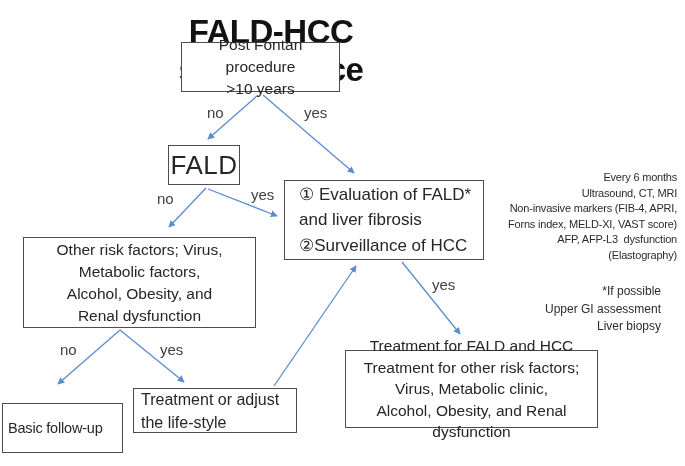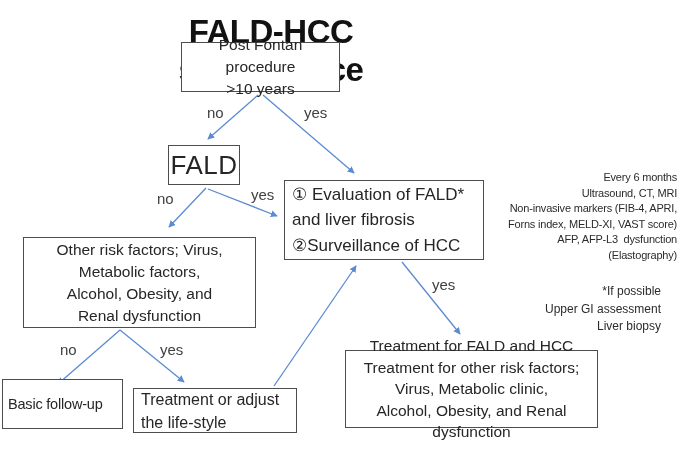--- a/index.html
+++ b/index.html
@@ -18,23 +18,23 @@
   .box.centered{text-align:center;}
   .box.leftal{text-align:left;}
   .arrow-layer{position:absolute;left:0;top:0;width:685px;height:466px;pointer-events:none;}
   .arrow-layer path.edge{stroke:#5b8bd0;stroke-width:1.3;fill:none;}
   .edge-label{position:absolute;font-size:15px;color:#404040;}
   .note{position:absolute;color:#2b2b2b;text-align:right;}
   .note div{white-space:pre;}
   
   .n-post{left:181px;top:42px;width:159px;height:50px;font-size:15.5px;line-height:22px;}
   .n-fald{left:168px;top:145px;width:72px;height:40px;font-size:26px;letter-spacing:0.5px;}
-  .n-eval{left:284px;top:180px;width:200px;height:80px;font-size:17px;line-height:25.5px;padding-left:7px;}
+  .n-eval{left:284px;top:180px;width:200px;height:80px;font-size:17px;line-height:25.5px;padding-left:14px;}
   .n-risk{left:23px;top:237px;width:233px;height:91px;font-size:15.5px;line-height:22px;}
-  .n-basic{left:2px;top:379px;width:121px;height:50px;font-size:14.5px;line-height:22px;padding-left:5px;letter-spacing:-0.2px;gap:24px;}
+  .n-basic{left:2px;top:403px;width:121px;height:50px;font-size:14.5px;line-height:22px;padding-left:5px;letter-spacing:-0.2px;gap:24px;}
   .n-adjust{left:133px;top:388px;width:164px;height:45px;font-size:16px;line-height:23px;padding-left:7px;}
   .n-treat{left:345px;top:350px;width:253px;height:78px;font-size:15.5px;line-height:21.5px;}
   .note-schedule{left:508px;top:170px;font-size:11px;line-height:15.5px;letter-spacing:-0.2px;}
   .note-ifpossible{left:545px;top:283px;font-size:12px;line-height:17.5px;}
 </style>
 </head>
 <body>
 
 <div class="stage">
 

